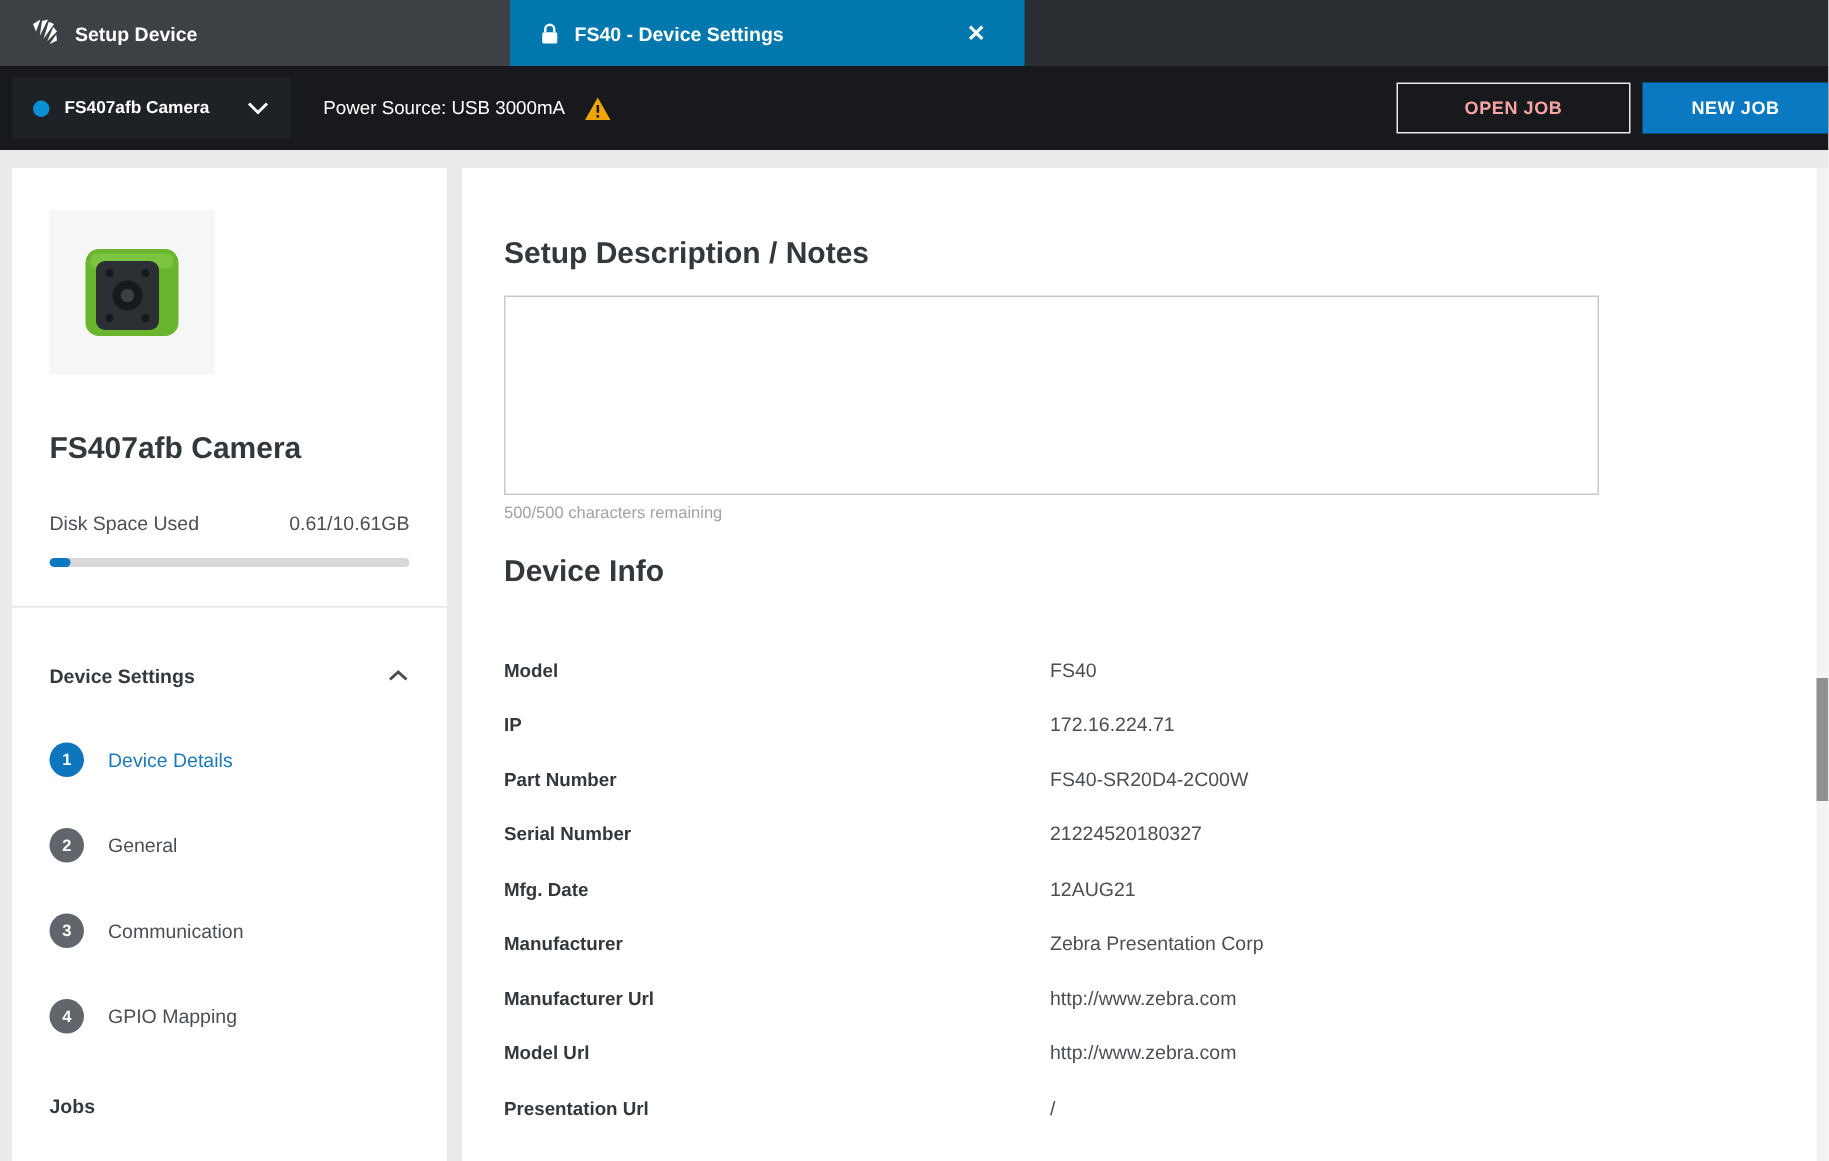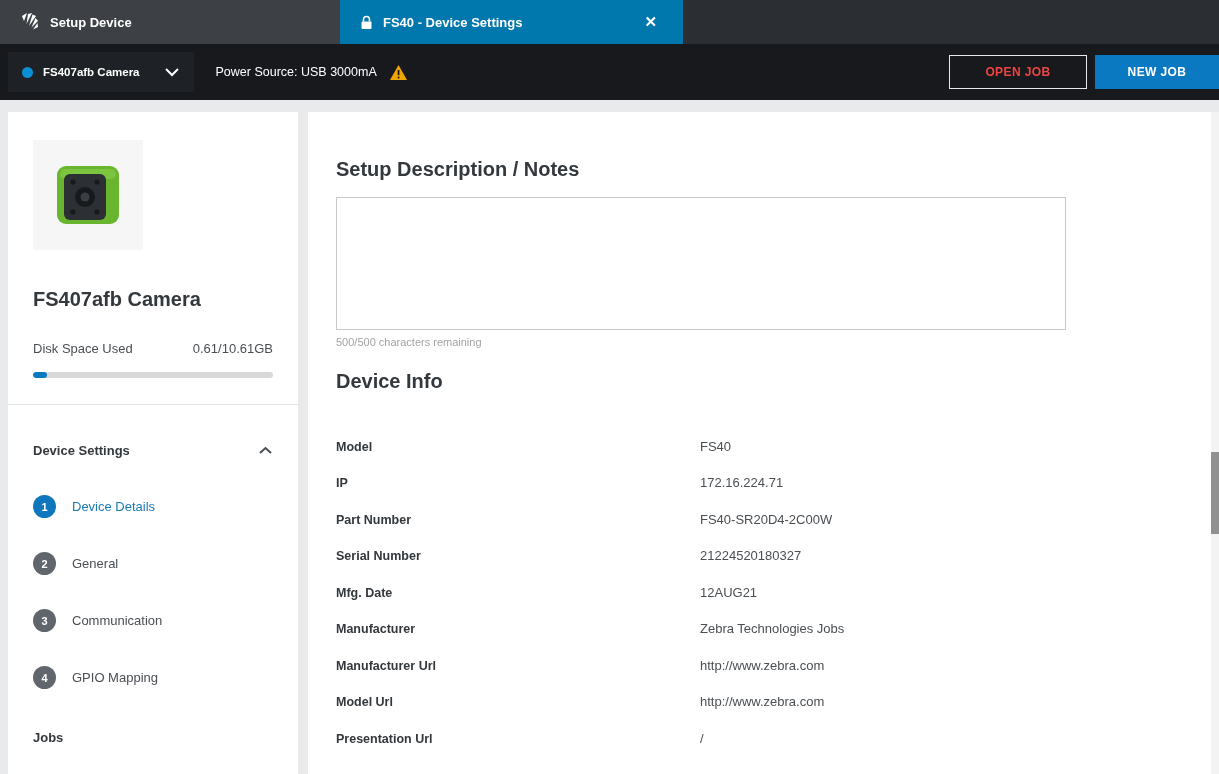--- a/index.html
+++ b/index.html
@@ -23,21 +23,21 @@
   
   .devicebar { height:56px; background:#17191d; display:flex; align-items:center; flex:0 0 56px; }
   .device-dd { display:flex; align-items:center; gap:10px; background:#1e2125; height:40px; margin-left:8px; padding:0 14px 0 14px; min-width:180px; }
   .status-dot { width:11px; height:11px; border-radius:50%; background:#0b8fd4; }
   .device-dd-label { color:#fff; font-size:11.5px; font-weight:bold; }
   .dd-chevron { margin-left:14px; display:flex; }
   .power-label { color:#fff; font-size:12.5px; font-weight:normal; margin-left:22px; }
   .warn { margin-left:12px; display:flex; }
   .bar-spacer { flex:1; }
   .btn { height:34px; font-size:12px; font-weight:bold; letter-spacing:0.4px; border:none; cursor:pointer; font-family:"Liberation Sans", sans-serif; }
-  .btn-open { width:138px; background:transparent; color:#ef4444; border:1px solid #e8e8e8; margin-right:8px; }
+  .btn-open { width:156px; background:transparent; color:#fca5a5; border:1px solid #e8e8e8; margin-right:8px; }
   .btn-new { width:124px; background:#0b79c2; color:#fff; }
 
   
   .content { flex:1; display:flex; padding:12px 0 0 8px; gap:10px; min-height:0; }
 
   
   .sidebar { width:290px; background:#fff; padding:0 25px; overflow:hidden; }
   .prod-img { width:110px; height:110px; margin-top:28px; background:#f6f6f6; display:flex; align-items:center; justify-content:center; }
   .side-title { margin-top:38px; font-size:20px; font-weight:bold; color:#33383d; }
   .disk-row { margin-top:30px; display:flex; justify-content:space-between; font-size:13px; color:#4a4f54;gap:44px; }
@@ -211,21 +211,21 @@
       <div class="info-row">
         <span class="info-label">Serial Number</span>
         <span class="info-value">21224520180327</span>
       </div>
       <div class="info-row">
         <span class="info-label">Mfg. Date</span>
         <span class="info-value">12AUG21</span>
       </div>
       <div class="info-row">
         <span class="info-label">Manufacturer</span>
-        <span class="info-value">Zebra Technologies Jobs</span>
+        <span class="info-value">Zebra Presentation Corp</span>
       </div>
       <div class="info-row">
         <span class="info-label">Manufacturer Url</span>
         <span class="info-value">http://www.zebra.com</span>
       </div>
       <div class="info-row">
         <span class="info-label">Model Url</span>
         <span class="info-value">http://www.zebra.com</span>
       </div>
       <div class="info-row">

